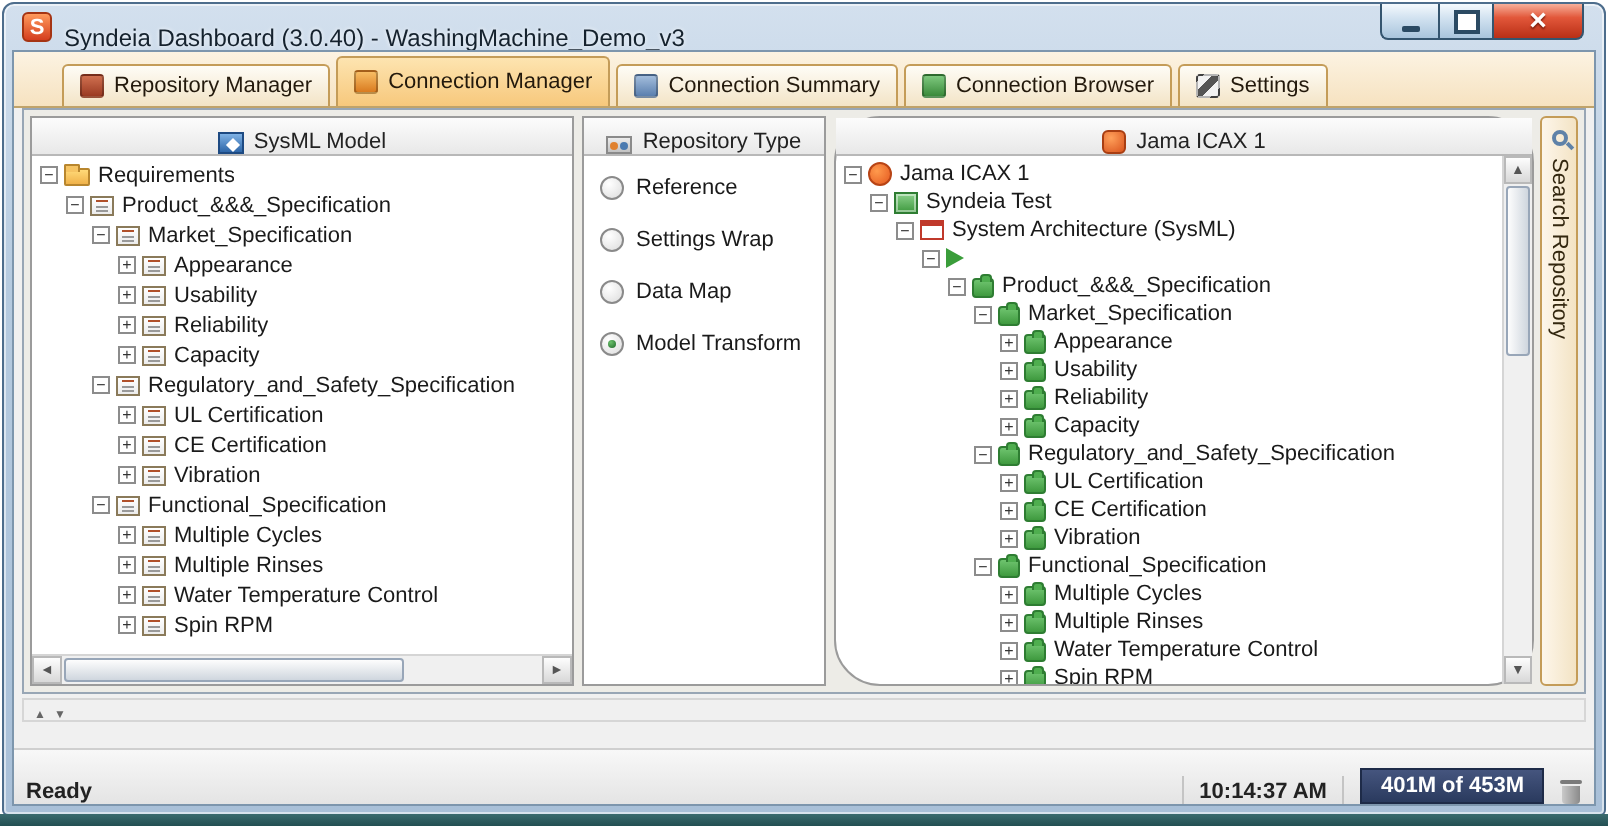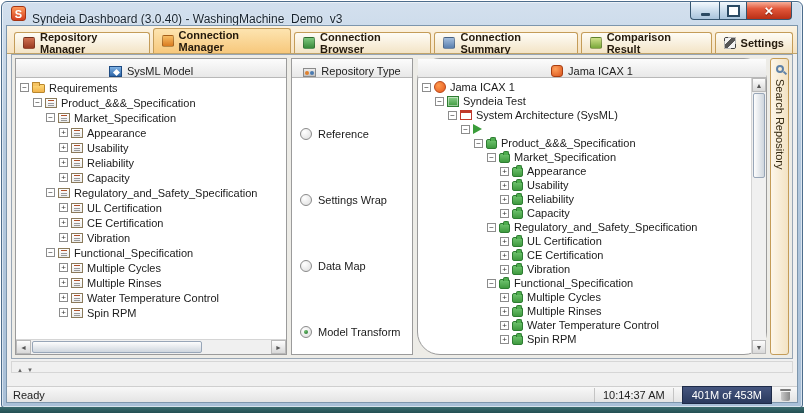--- a/index.html
+++ b/index.html
@@ -28,21 +28,21 @@
   .btn-min::after { content:""; width:9px; height:3px; background:#2b4a63; margin-top:8px; border-radius:1px; }
   .btn-max::after { content:""; width:9px; height:8px; border:2px solid #2b4a63; background:#fff; }
   .btn-close::after { content:"\d7"; color:#fff; font-size:15px; font-weight:bold; line-height:14px; text-shadow:0 1px 1px #7a1c0b; }
 
   
   .client { position:absolute; left:4px; right:4px; top:23px; bottom:4px;
     background:#f0f0f0; border:1px solid #7d96ad; display:flex; flex-direction:column; }
 
   
   .tabstrip { height:28px; flex:none; background:linear-gradient(#fcf3e2,#f6e2c0);
-    border-bottom:1px solid #c0a36a; display:flex; align-items:flex-end; padding:0 4px 0 7px; gap:3px;font-weight:bold; }
+    border-bottom:1px solid #c0a36a; display:flex; align-items:flex-end; padding:0 4px 0 24px; gap:3px; }
   .tab { height:21px; display:flex; align-items:center; gap:5px; padding:0 8px; font-size:11px; color:#23190c;
     background:linear-gradient(#fefcf6,#f3e4c6); border:1px solid #c49c58; border-bottom:none; border-radius:3px 3px 0 0; cursor:default; }
   .tab.active { height:25px; background:linear-gradient(#fde4b0,#f7c87c); }
   .tab-icon { width:12px; height:12px; flex:none; border-radius:2px; border:1px solid rgba(0,0,0,.25); }
   .repository-manager-icon { background:linear-gradient(#d07050,#9a3a22); }
   .connection-manager-icon { background:linear-gradient(#f7bd64,#d97b20); }
   .connection-browser-icon { background:linear-gradient(#7ec87e,#3a8a3a); }
   .connection-summary-icon { background:linear-gradient(#a3bddc,#5a7fae); }
   .comparison-result-icon  { background:linear-gradient(#cfe08a,#7aa83a); }
   .settings-icon { background:linear-gradient(135deg,#f2f2f2 35%,#555 35%,#555 62%,#f2f2f2 62%); }
@@ -93,39 +93,39 @@
   .sb-up::after { content:"\25b2"; } .sb-down::after { content:"\25bc"; }
   .sb-thumb-h { width:170px; height:12px; margin:0 1px; background:linear-gradient(#fdfdfd,#cfd6de); border:1px solid #98a6b8; border-radius:2px; }
   .sb-spacer { flex:1; }
   .rightbody { flex:1; min-height:0; display:flex; }
   .vscrollbar { width:15px; flex:none; border-left:1px solid #d5d5d5; background:#f0f0f0; display:flex; flex-direction:column; align-items:center; }
   .vscrollbar .sb-btn { width:14px; }
   .sb-thumb-v { width:12px; height:85px; margin-top:1px; background:linear-gradient(90deg,#fdfdfd,#cfd6de); border:1px solid #98a6b8; border-radius:2px; }
 
   
   .radio-list { padding:10px 8px; display:flex; flex-direction:column; gap:14px; }
-  .radio-row { display:flex; align-items:center; gap:6px; font-size:11px; color:#1a1a1a;margin-top:40px; }
+  .radio-row { display:flex; align-items:center; gap:6px; font-size:11px; color:#1a1a1a; }
   .radio { width:12px; height:12px; flex:none; border-radius:50%; border:1px solid #8a8a8a; background:radial-gradient(circle at 35% 30%,#ffffff,#dcdcdc); position:relative; }
   .radio.checked::after { content:""; position:absolute; left:3px; top:3px; width:4px; height:4px; border-radius:50%; background:radial-gradient(circle at 35% 30%,#6cc06c,#1f6b2a); }
 
   
   .side-tab { width:19px; flex:none; margin-left:3px; background:linear-gradient(90deg,#fdf6ea,#f3e3c4); border:1px solid #c49c58; border-radius:3px;
     display:flex; flex-direction:column; align-items:center; }
   .search-icon { width:8px; height:8px; border:2px solid #5f82a8; border-radius:50%; margin-top:6px; position:relative; flex:none; }
   .search-icon::after { content:""; position:absolute; left:5px; top:5px; width:4px; height:2px; background:#5f82a8; transform:rotate(45deg); }
   .side-tab-label { writing-mode:vertical-rl; font-size:11px; color:#33270f; margin-top:6px; }
 
   
   .collapse-strip { height:12px; flex:none; margin:2px 4px 0; background:#f0f0f0; border:1px solid #d6d6d6; display:flex; align-items:center; padding:0 5px; gap:4px; }
   .collapse-up::after { content:"\25b2"; font-size:6px; color:#666; }
   .collapse-down::after { content:"\25bc"; font-size:6px; color:#666; }
   .bottom-gap { height:13px; flex:none; }
 
-  .statusbar { height:16px; flex:none; margin-top:auto; border-top:1px solid #cfcfcf; background:linear-gradient(#f8f8f8,#e4e4e4);
-    display:flex; align-items:center; font-size:11px; color:#222; padding:0 6px; }
+  .statusbar { height:28px; flex:none; margin-top:auto; border-top:1px solid #cfcfcf; background:linear-gradient(#f8f8f8,#e4e4e4);
+    display:flex; align-items:flex-end; font-size:11px; color:#222; padding:0 6px;font-weight:bold; }
   .statusbar .sb-spacer { flex:1; }
   .status-divider { width:1px; height:14px; background:#c4c4c4; margin:0 8px; }
   .mem-badge { background:linear-gradient(#45557e,#2a3a5e); color:#fff; padding:2px 9px; font-size:11px; border:1px solid #1e2b48; }
   .trash { width:11px; height:12px; position:relative; margin-left:8px; }
   .trash::before { content:""; position:absolute; top:0; left:0; right:0; height:2px; background:#7a7a7a; border-radius:1px; }
   .trash::after { content:""; position:absolute; top:3px; left:1px; right:1px; bottom:0; background:linear-gradient(90deg,#c9c9c9,#8a8a8a); border-radius:0 0 2px 2px; }
 </style>
 </head>
 <body>
 
@@ -145,30 +145,26 @@
     <div class="tabstrip">
         <div class="tab">
           <span class="tab-icon repository-manager-icon"></span>
           <span>Repository Manager</span>
         </div>
         <div class="tab active">
           <span class="tab-icon connection-manager-icon"></span>
           <span>Connection Manager</span>
         </div>
         <div class="tab">
+          <span class="tab-icon connection-summary-icon"></span>
+          <span>Connection Summary</span>
+        </div>
+        <div class="tab">
           <span class="tab-icon connection-browser-icon"></span>
           <span>Connection Browser</span>
-        </div>
-        <div class="tab">
-          <span class="tab-icon connection-summary-icon"></span>
-          <span>Connection Summary</span>
-        </div>
-        <div class="tab">
-          <span class="tab-icon comparison-result-icon"></span>
-          <span>Comparison Result</span>
         </div>
         <div class="tab">
           <span class="tab-icon settings-icon"></span>
           <span>Settings</span>
         </div>
       </div>
 
     <div class="tabcontent">
 
       <div class="panel left">

